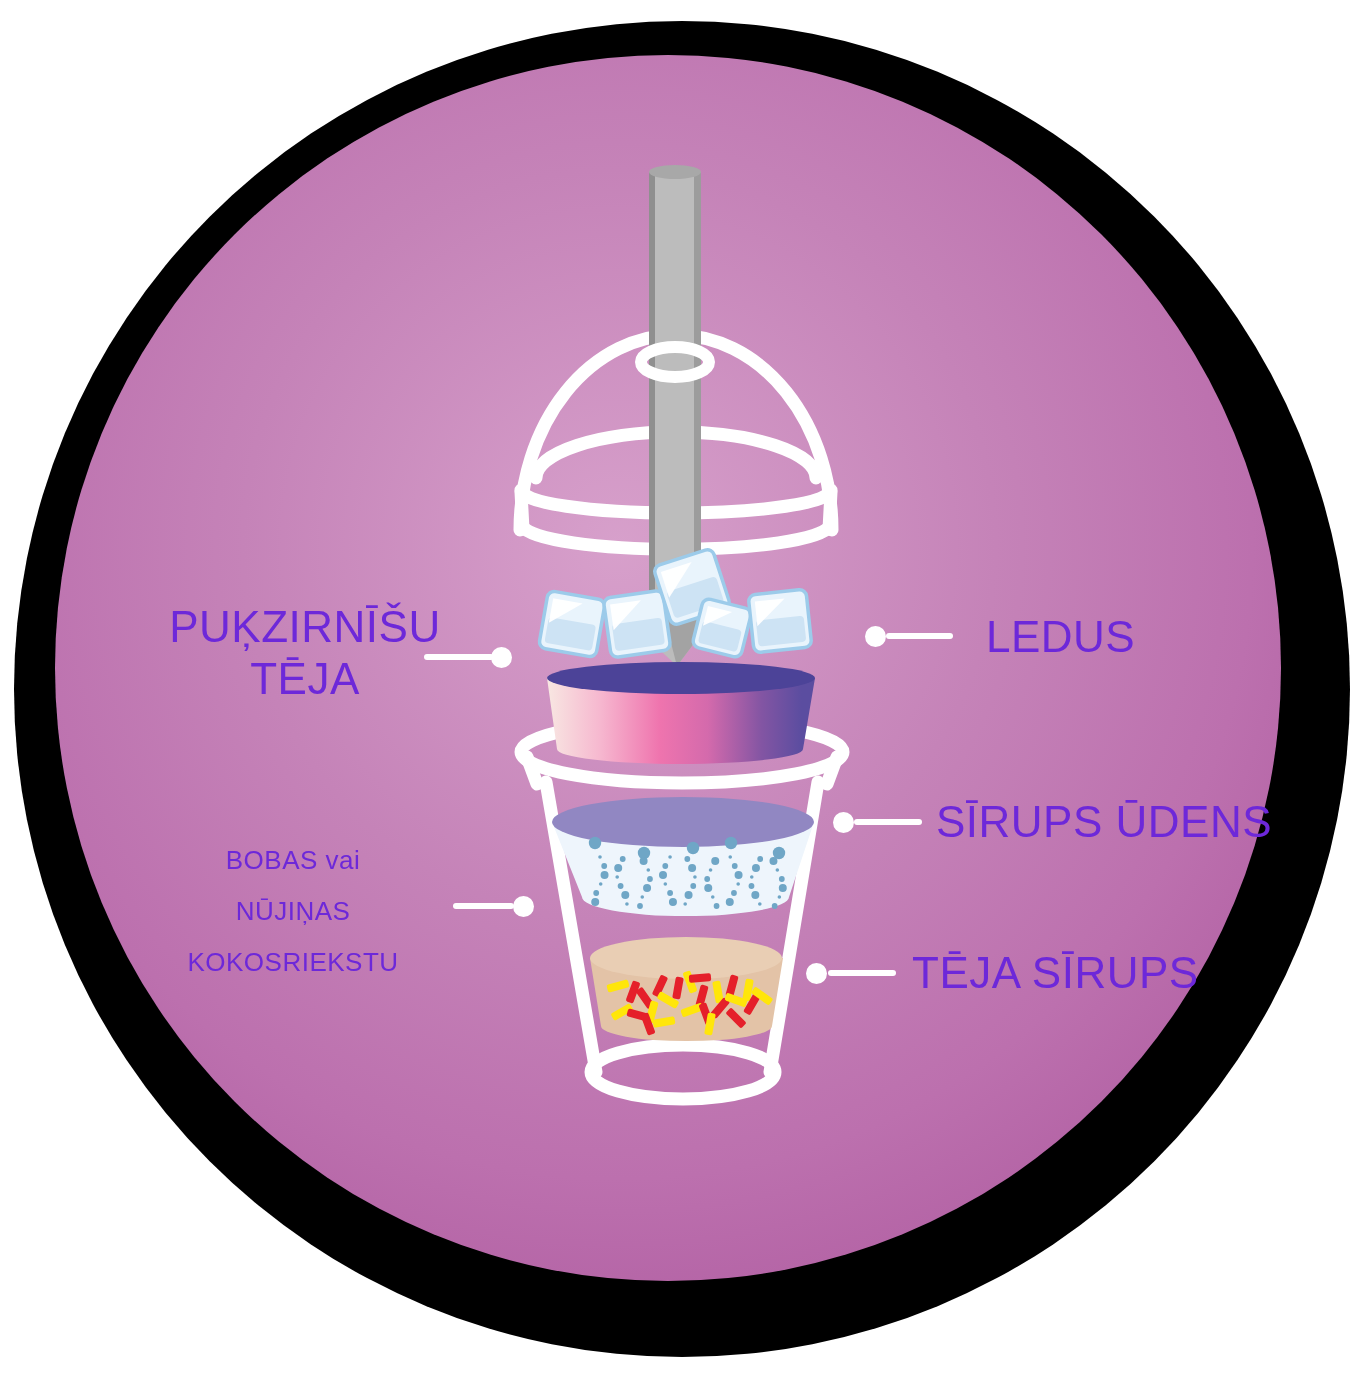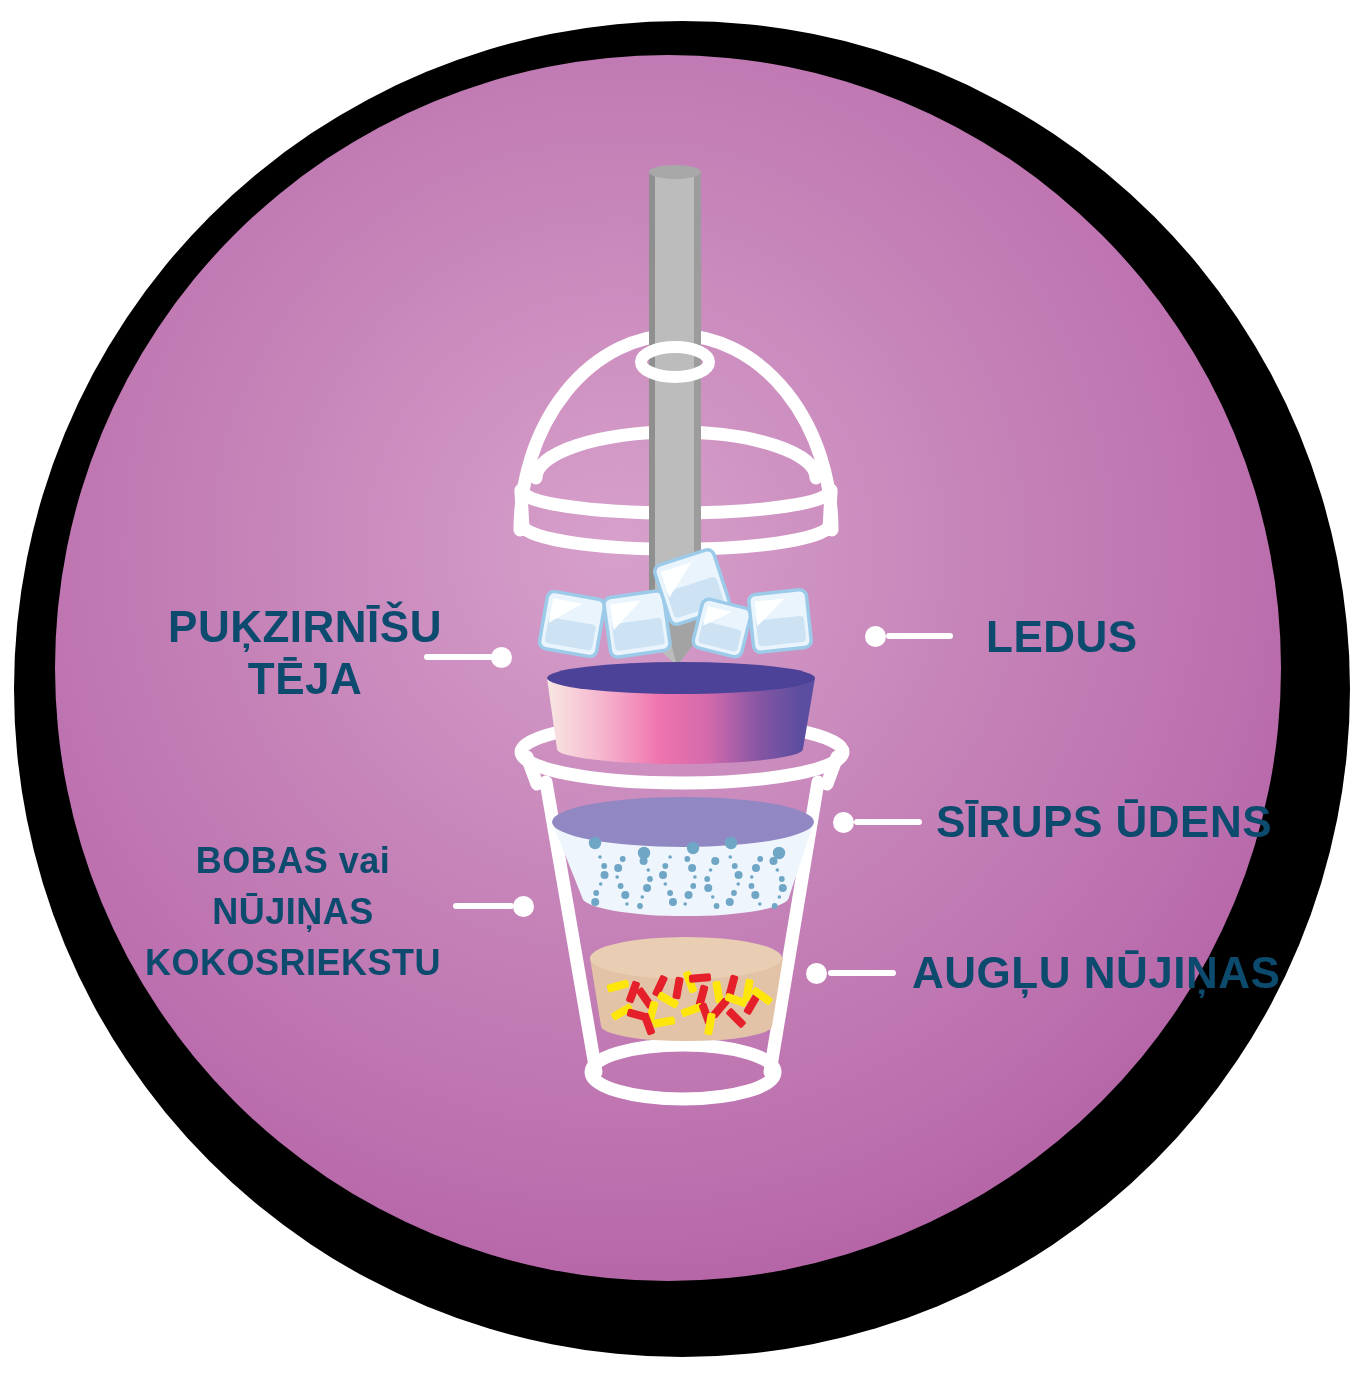--- a/index.html
+++ b/index.html
@@ -1,21 +1,21 @@
 <!DOCTYPE html>
 <html><head>
 <meta charset="utf-8">
 <style>
   html,body{margin:0;padding:0;background:#ffffff;}
   #stage{position:relative;width:1363px;height:1375px;overflow:hidden;
          font-family:"Liberation Sans",sans-serif;}
   .badge-outer{position:absolute;left:14px;top:21px;width:1336px;height:1336px;border-radius:50%;}
   .badge-inner{position:absolute;left:55px;top:55px;width:1226px;height:1226px;border-radius:50%;}
   svg{position:absolute;left:0;top:0;}
-  .label{position:absolute;color:#0c4a6e;font-weight:bold;line-height:1;white-space:nowrap;
+  .label{position:absolute;color:#6d28d9;font-weight:normal;line-height:1;white-space:nowrap;
          font-size:44px;letter-spacing:0.5px;}
   .label.block{white-space:normal;text-align:center;}
   .lbl-line{display:block;}
   .leader{position:absolute;background:#fff;height:6px;border-radius:3px;}
   .dot{position:absolute;width:21px;height:21px;border-radius:50%;background:#fff;}
 </style>
 </head>
 <body>
 
 <div id="stage">
@@ -204,25 +204,25 @@
   <div class="dot" style="left:491px;top:647px;"></div>
 
   <div class="label" style="left:986px;top:615px;">LEDUS</div>
   <div class="dot" style="left:865px;top:626px;"></div>
   <div class="leader" style="left:886px;top:633px;width:67px;"></div>
 
   <div class="label" style="left:936px;top:800px;">SĪRUPS ŪDENS</div>
   <div class="dot" style="left:833px;top:812px;"></div>
   <div class="leader" style="left:854px;top:819px;width:68px;"></div>
 
-  <div class="label block" style="left:113px;top:835px;width:360px;line-height:51px;font-size:36px;">
+  <div class="label block" style="left:113px;top:835px;width:360px;line-height:51px;font-size:26px;">
     <span class="lbl-line">BOBAS vai</span>
     <span class="lbl-line">NŪJIŅAS</span>
     <span class="lbl-line">KOKOSRIEKSTU</span>
   </div>
   <div class="leader" style="left:453px;top:903px;width:61px;"></div>
   <div class="dot" style="left:513px;top:896px;"></div>
 
-  <div class="label" style="left:912px;top:951px;">AUGĻU NŪJIŅAS</div>
+  <div class="label" style="left:912px;top:951px;">TĒJA SĪRUPS</div>
   <div class="dot" style="left:806px;top:963px;"></div>
   <div class="leader" style="left:828px;top:970px;width:68px;"></div>
 
 </div>
 
 </body></html>

